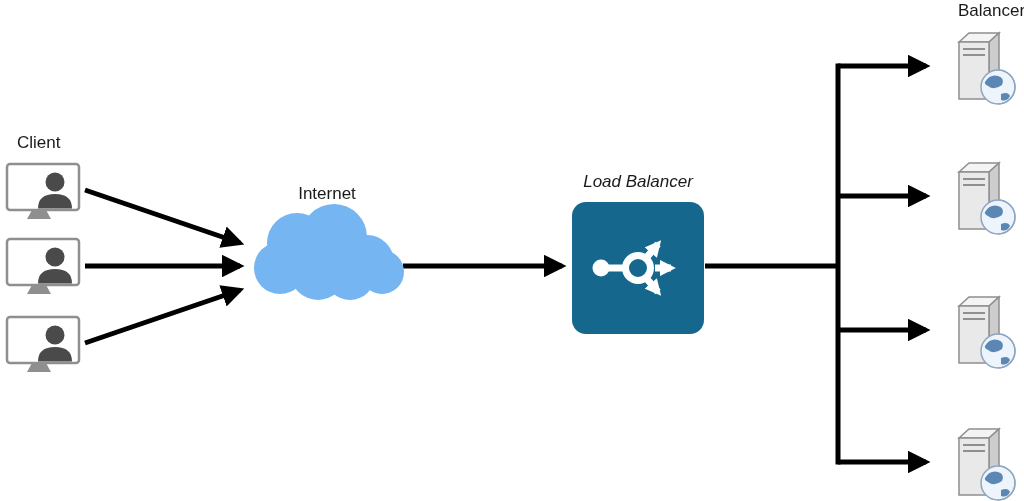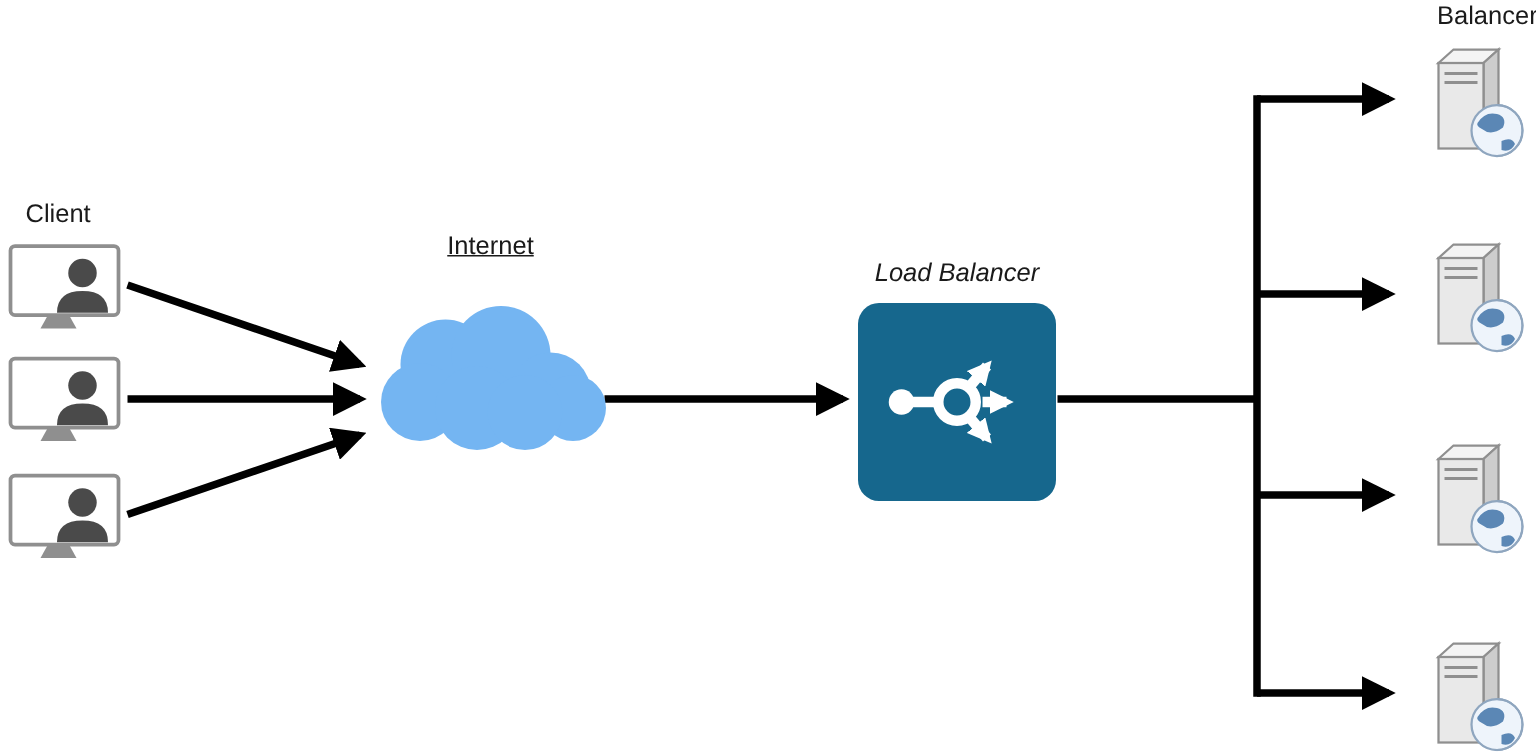--- a/index.html
+++ b/index.html
@@ -119,19 +119,19 @@
     <g>
       <use href="#server-sym" x="955" y="30"></use>
       <use href="#server-sym" x="955" y="160"></use>
       <use href="#server-sym" x="955" y="294"></use>
       <use href="#server-sym" x="955" y="426"></use>
     </g>
   </svg>
 
   <div class="label" style="left:17px; top:101px;margin-top:32px;">Client</div>
 
-  <div class="label centered" style="left:267px; top:154px; width:120px;text-decoration:underline;">Internet</div>
+  <div class="label centered" style="left:267px; top:184px; width:120px;">Internet</div>
 
   <div class="label centered" style="left:558px; top:172px; width:160px;font-style:italic;">Load Balancer</div>
 
   <div class="label" style="left:958px; top:1px;">Balancer</div>
 
 </div>
 
 </body></html>

